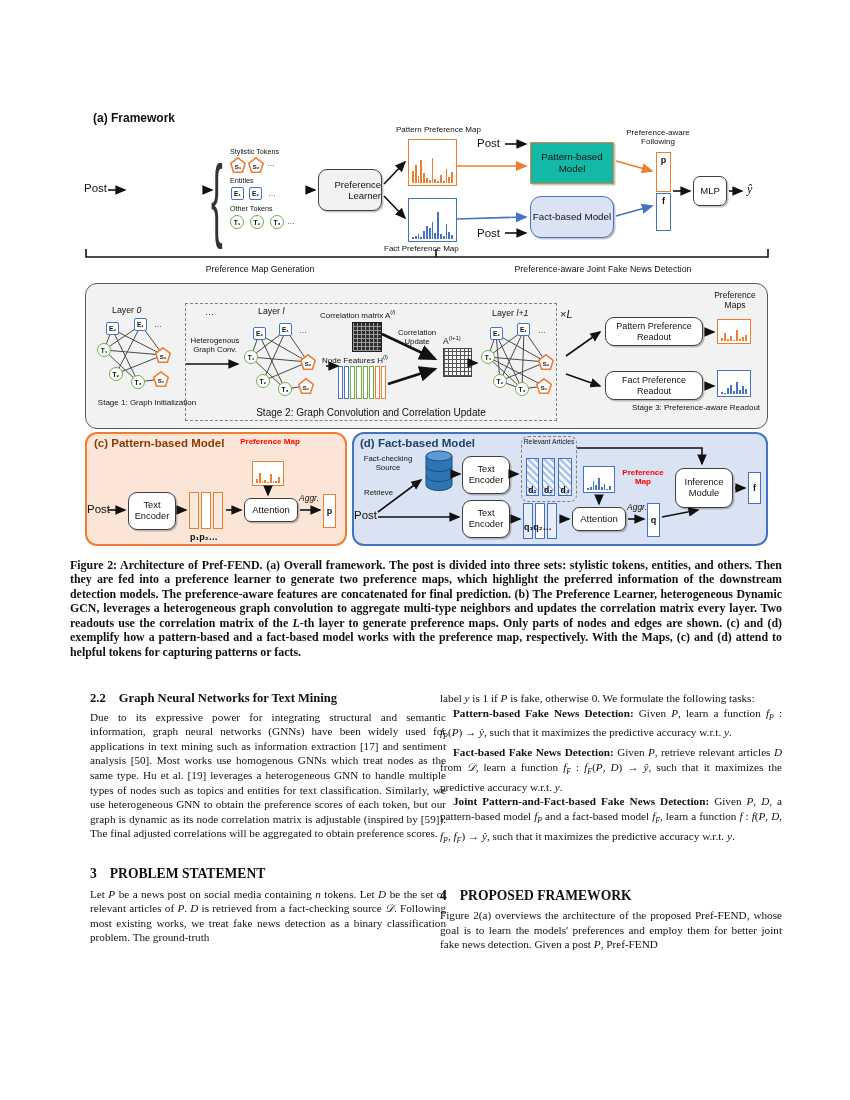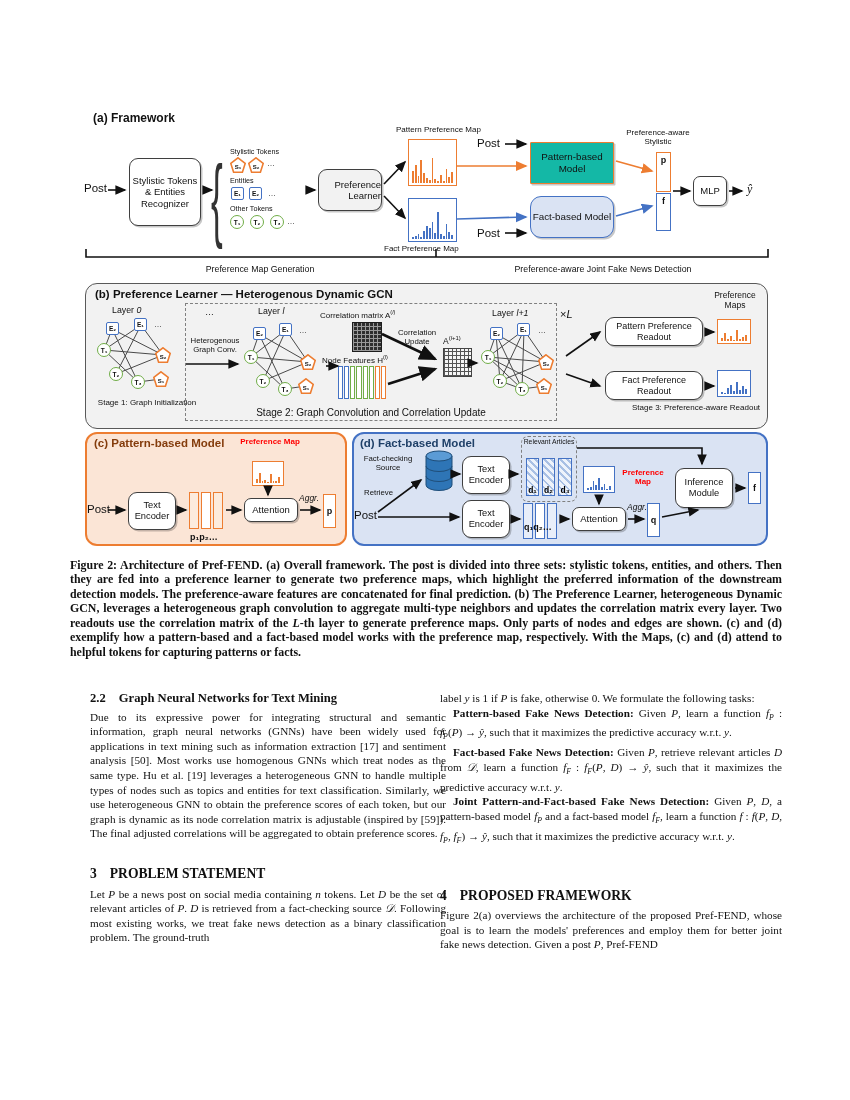--- a/index.html
+++ b/index.html
@@ -56,21 +56,20 @@
   sup{font-size:70%;}
   sub{font-size:70%;}
 </style>
 </head>
 <body>
 
 <div id="page">
 
   <div class="lbl" style="left:93px;top:112px;font-size:12px;font-weight:bold;">(a) Framework</div>
   <div class="lbl" style="left:84px;top:182px;font-size:11.5px;">Post</div>
-  <div class="box" style="left:129px;top:158px;width:72px;height:68px;font-size:9.5px;padding:2px;">Stylistic Tokens &amp; Entities Recognizer</div>
 
   <div class="lbl" style="left:211px;top:146px;font-size:64px;font-weight:300;transform:scaleX(.55) scaleY(1.45);transform-origin:left top;color:#333;">{</div>
 
   <div class="abs" style="left:228px;top:148px;width:92px;height:102px;">
     <div class="lbl" style="left:2px;top:0;font-size:7.2px;">Stylistic Tokens</div>
     <span class="npent" style="left:2px;top:9px;">
         <svg width="16" height="16" viewBox="0 0 20 20">
           <polygon points="10,1 19,8 15.5,19 4.5,19 1,8" fill="#fff" stroke="#ED7D31" stroke-width="2"></polygon>
         </svg>
         <b>S₁</b>
@@ -130,31 +129,30 @@
       <i style="flex: 1 1 0%; background: rgb(68, 114, 196); height: 18%;"></i>
       <i style="flex: 1 1 0%; background: rgb(68, 114, 196); height: 10%;"></i>
     </div>
   <div class="lbl" style="left:384px;top:244px;font-size:8px;">Fact Preference Map</div>
 
   <div class="lbl" style="left:477px;top:137px;font-size:11.5px;">Post</div>
   <div class="box" style="left:530px;top:142px;width:84px;height:42px;font-size:9.8px;background:#14b8a6;border-color:#ED7D31;border-radius:1px;">Pattern-based Model</div>
   <div class="box" style="left:530px;top:196px;width:84px;height:42px;font-size:9.8px;background:#DAE3F3;border-color:#4472C4;border-radius:11px;">Fact-based Model</div>
   <div class="lbl" style="left:477px;top:227px;font-size:11.5px;">Post</div>
 
-  <div class="lbl" style="left:616px;top:128px;width:84px;font-size:8px;text-align:center;">Preference-aware Stylistic</div>
+  <div class="lbl" style="left:616px;top:128px;width:84px;font-size:8px;text-align:center;">Preference-aware Following</div>
   <div class="vbar" style="left:656px;top:152px;width:15px;height:40px;border-color:#ED7D31;font-size:9px;align-items:flex-start;padding-top:2px;">p</div>
   <div class="vbar" style="left:656px;top:193px;width:15px;height:38px;border-color:#4472C4;font-size:9px;align-items:flex-start;padding-top:2px;">f</div>
   <div class="box" style="left:693px;top:176px;width:34px;height:30px;font-size:9.5px;border-radius:7px;">MLP</div>
   <div class="lbl" style="left:747px;top:183px;font-size:12px;font-style:italic;font-family:'Liberation Serif',serif;">ŷ</div>
 
   <div class="lbl" style="left:160px;top:264px;width:200px;text-align:center;font-size:8.8px;">Preference Map Generation</div>
   <div class="lbl" style="left:470px;top:264px;width:266px;text-align:center;font-size:8.8px;">Preference-aware Joint Fake News Detection</div>
 
   <div class="panel" style="left:85px;top:283px;width:683px;height:146px;background:#F2F2F2;border:1.6px solid #595959;"></div>
-  <div class="lbl" style="left:95px;top:288px;font-size:11.5px;font-weight:bold;">(b) Preference Learner — Heterogenous Dynamic GCN</div>
   <div class="lbl" style="left:112px;top:305px;font-size:8.8px;">Layer <i>0</i></div>
 
   <div class="graph" style="left:96px;top:318px;width:82px;height:80px;">
     <svg class="edges" width="82" height="80">
       <g stroke="#4a4a4a" stroke-width="1">
         <line x1="16" y1="11" x2="8" y2="32"></line>
           <line x1="16" y1="11" x2="67" y2="37"></line>
         <line x1="16" y1="11" x2="42" y2="64"></line>
           <line x1="45" y1="7" x2="8" y2="32"></line>
         <line x1="45" y1="7" x2="20" y2="56"></line>

